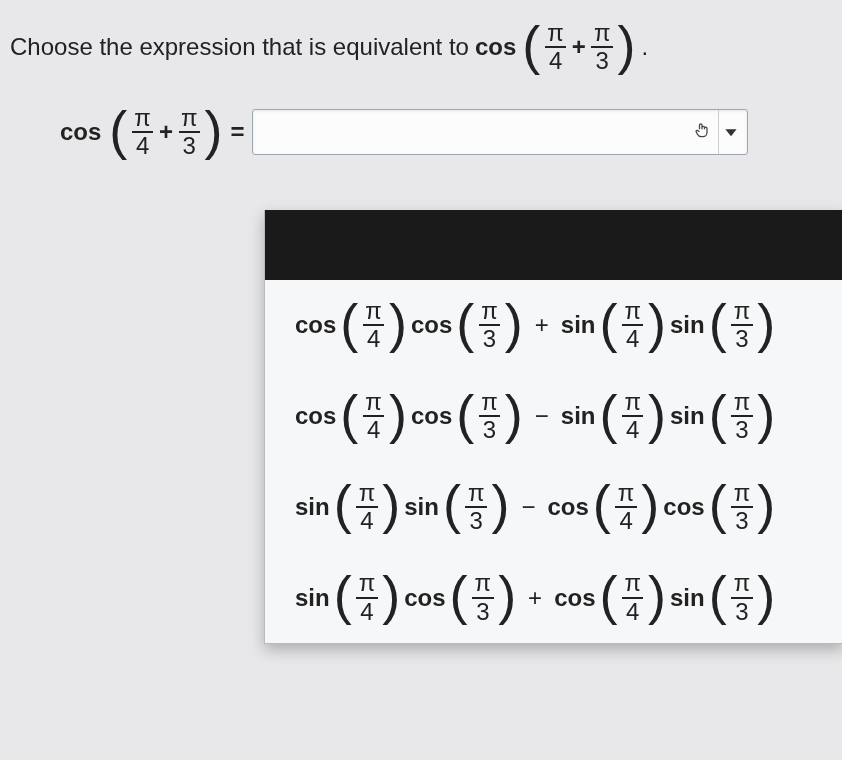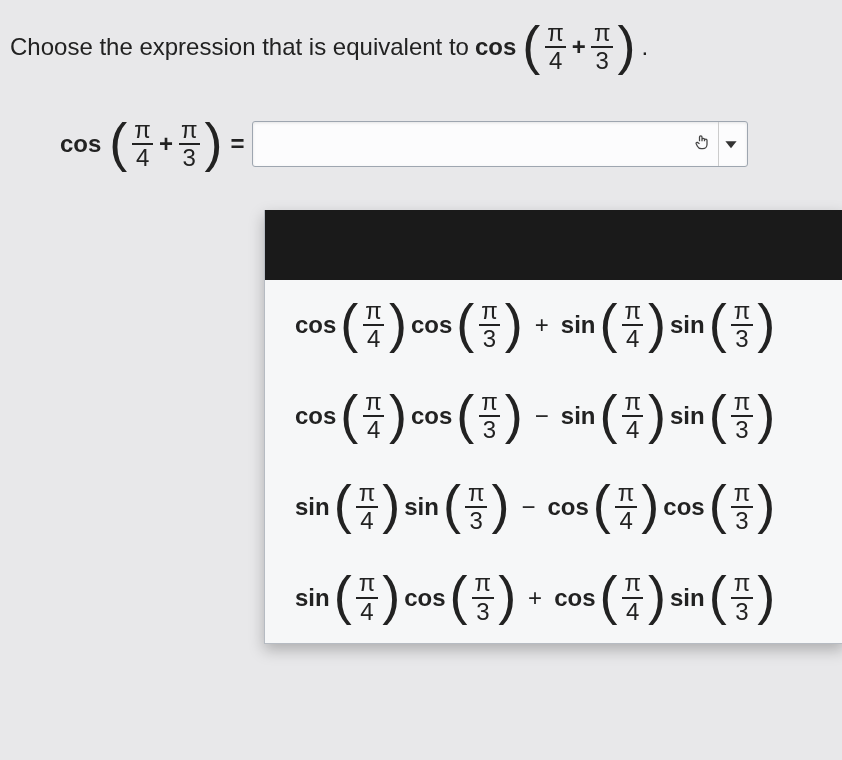--- a/index.html
+++ b/index.html
@@ -15,21 +15,21 @@
   .page {
     padding: 20px 10px 10px 10px;
   }
   .question {
     font-size: 24px;
     line-height: 1.6;
     display: flex;
     flex-wrap: wrap;
     align-items: center;
     gap: 6px;
-    margin-bottom: 42px;
+    margin-bottom: 30px;
   }
   .bold { font-weight: bold; }
   .frac {
     display: inline-flex;
     flex-direction: column;
     align-items: center;
     vertical-align: middle;
     font-weight: normal;
     line-height: 1.1;
   }

